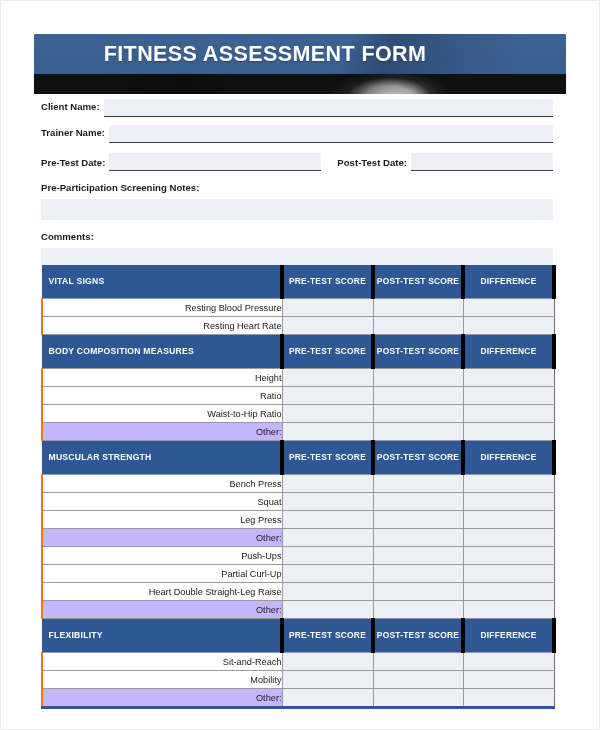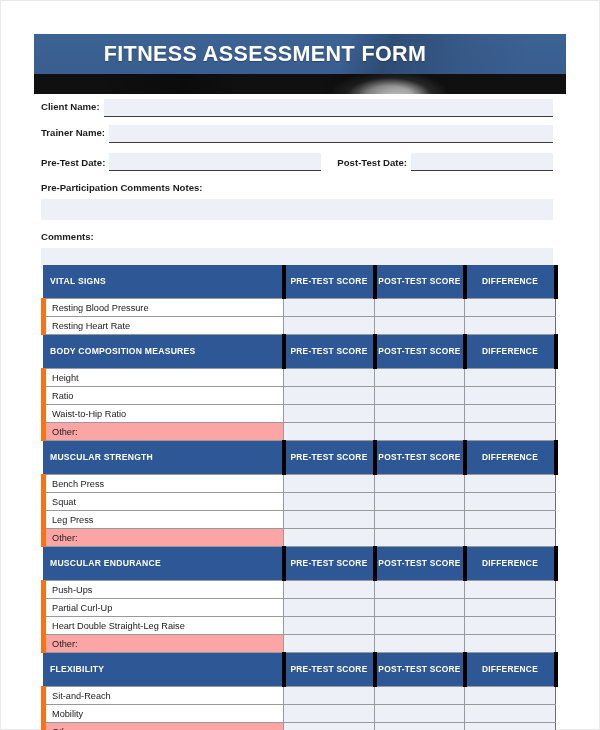--- a/index.html
+++ b/index.html
@@ -173,28 +173,28 @@
     padding-left: 6px;
     font-size: 8.6px;
   }
   tr.data-row td {
     height: 17px;
     font-size: 9.2px;
     color: #1a1a1a;
     border: 1px solid #9a9a9a;
   }
   tr.data-row td.name-cell {
-    text-align: left;
+    text-align: right;
     padding-left: 6px;
     background: #ffffff;
-    border-left: 5px solid #f97316;
+    border-left: 2px solid #f97316;
     margin-top: 24px;
   }
   tr.data-row.tinted td.name-cell {
-    background: #fca5a5;
+    background: #c4b5fd;
   }
   tr.data-row td.score-cell {
     background: #eef0f8;
     border-color: #9a9a9a;
   }
   tr.data-row td.score-cell.last {
     border-right: 1px solid #6d6d6d;
   }
 </style>
 </head>
@@ -221,21 +221,21 @@
     </div>
 
     <div class="date-row">
       <span class="field-label">Pre-Test Date:</span>
       <span class="field-blank" style="flex:0 0 212px;"></span>
       <span class="spacer"></span>
       <span class="field-label">Post-Test Date:</span>
       <span class="field-blank"></span>
     </div>
 
-    <div class="block-label">Pre-Participation Comments Notes:</div>
+    <div class="block-label">Pre-Participation Screening Notes:</div>
     <div class="block-box"></div>
 
     <div class="block-label">Comments:</div>
     <div class="block-box"></div>
 
   </div>
 
   <table class="table">
     <colgroup>
       <col class="c-name">
@@ -315,26 +315,20 @@
           <td class="score-cell"></td>
           <td class="score-cell"></td>
           <td class="score-cell last"></td>
         </tr>
         <tr class="data-row tinted">
           <td class="name-cell">Other:</td>
           <td class="score-cell"></td>
           <td class="score-cell"></td>
           <td class="score-cell last"></td>
         </tr>
-        <tr class="section-head">
-          <th class="sec-title">MUSCULAR ENDURANCE</th>
-          <th>PRE-TEST SCORE</th>
-          <th>POST-TEST SCORE</th>
-          <th>DIFFERENCE</th>
-        </tr>
         <tr class="data-row">
           <td class="name-cell">Push-Ups</td>
           <td class="score-cell"></td>
           <td class="score-cell"></td>
           <td class="score-cell last"></td>
         </tr>
         <tr class="data-row">
           <td class="name-cell">Partial Curl-Up</td>
           <td class="score-cell"></td>
           <td class="score-cell"></td>

